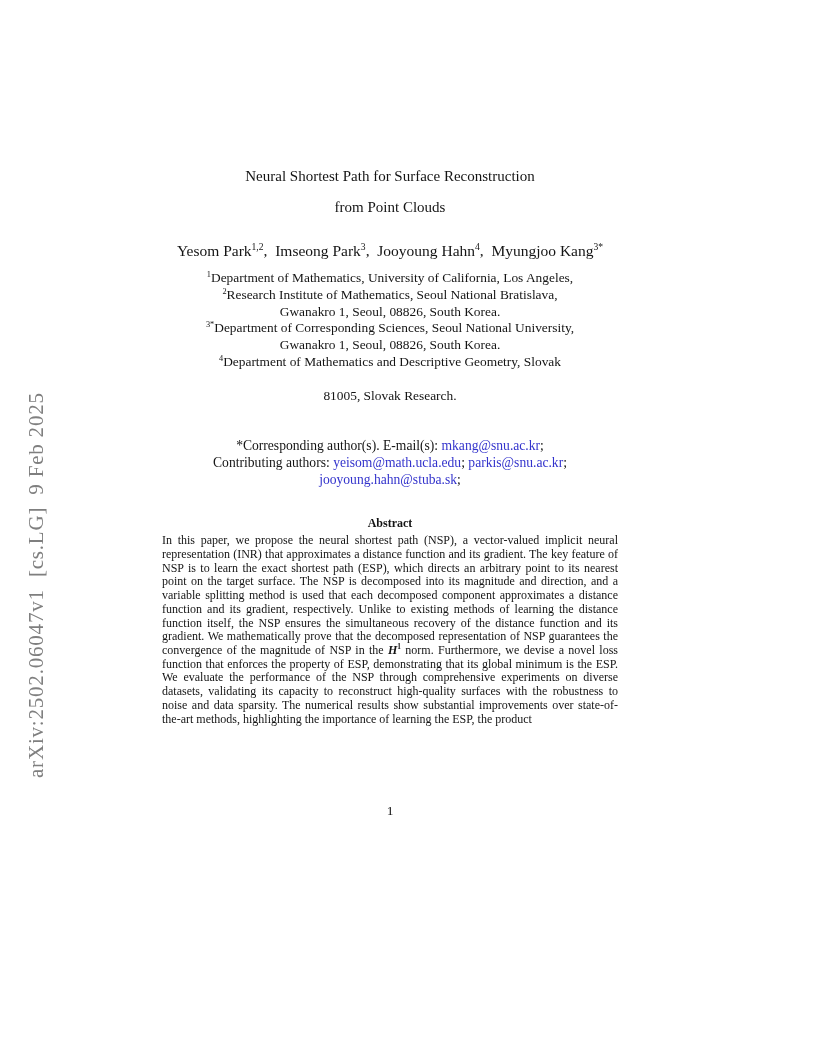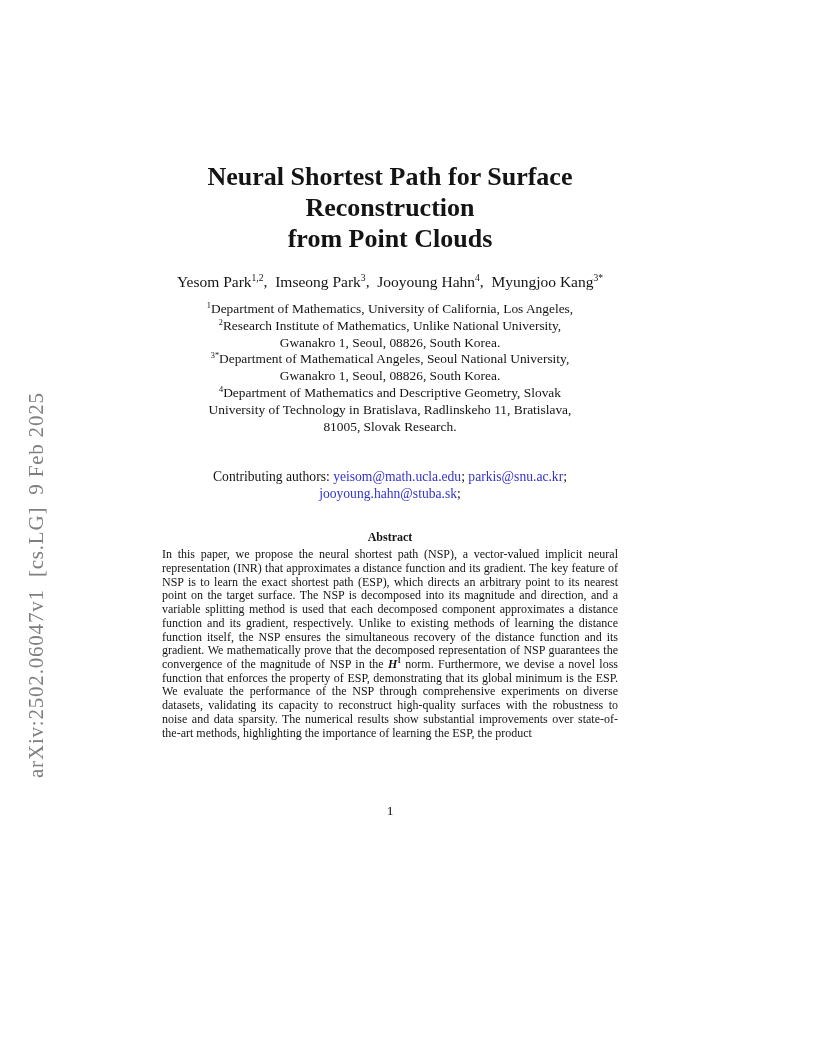--- a/index.html
+++ b/index.html
@@ -32,22 +32,22 @@
   .content {
     position: absolute;
     left: 158px;
     top: 0;
     width: 464px;
     padding-top: 161px;
     text-align: center;
   }
   .title {
     margin: 0;
-    font-size: 26px;
-    font-weight: bold;
+    font-size: 15px;
+    font-weight: normal;
     line-height: 31px;
     color: var(--text-color);
   }
   .authors {
     margin-top: 19px;
     font-size: 15.5px;
     line-height: 18px;
     white-space: nowrap;
   }
   sup {
@@ -108,26 +108,27 @@
 
     <h1 class="title">
       <span>Neural Shortest Path for Surface Reconstruction</span><br>
       <span>from Point Clouds</span>
     </h1>
 
     <div class="authors"><span>Yesom Park</span><sup>1,2</sup><span>, </span><span>Imseong Park</span><sup>3</sup><span>, </span><span>Jooyoung Hahn</span><sup>4</sup><span>, </span><span>Myungjoo Kang</span><sup>3*</sup></div>
 
     <div class="affiliations">
         <div><sup>1</sup><span>Department of Mathematics, University of California, Los Angeles,</span><br></div>
-        <div><sup>2</sup><span>Research Institute of Mathematics, Unlike National University,</span><br><span>Gwanakro 1, Seoul, 08826, South Korea.</span></div>
-        <div><sup>3*</sup><span>Department of Mathematical Angeles, Seoul National University,</span><br><span>Gwanakro 1, Seoul, 08826, South Korea.</span></div>
-        <div><sup>4</sup><span>Department of Mathematics and Descriptive Geometry, Slovak</span><br><span>University of Technology in Bratislava, Radlinskeho 11, Bratislava,</span><br><span>81005, Slovak Research.</span></div>
+        <div><sup>2</sup><span>Research Institute of Mathematics, Seoul National Bratislava,</span><br><span>Gwanakro 1, Seoul, 08826, South Korea.</span></div>
+        <div><sup>3*</sup><span>Department of Corresponding Sciences, Seoul National University,</span><br><span>Gwanakro 1, Seoul, 08826, South Korea.</span></div>
+        <div><sup>4</sup><span>Department of Mathematics and Descriptive Geometry, Slovak</span><br><br><span>81005, Slovak Research.</span></div>
       </div>
 
     <div class="contact">
+      <div class="contact-line"><span>*Corresponding author(s). E-mail(s): </span><a class="link">mkang@snu.ac.kr</a><span>;</span></div>
       <div class="contact-line"><span>Contributing authors: </span><a class="link">yeisom@math.ucla.edu</a><span>; </span><a class="link">parkis@snu.ac.kr</a><span>;</span></div>
       <div class="contact-line"><a class="link">jooyoung.hahn@stuba.sk</a><span>;</span></div>
     </div>
 
     <section>
       <div class="abstract-heading">Abstract</div>
       <p class="abstract-body"><span>In this paper, we propose the neural shortest path (NSP), a vector-valued implicit neural representation (INR) that approximates a distance function and its gradient. The key feature of NSP is to learn the exact shortest path (ESP), which directs an arbitrary point to its nearest point on the target surface. The NSP is decomposed into its magnitude and direction, and a variable splitting method is used that each decomposed component approximates a distance function and its gradient, respectively. Unlike to existing methods of learning the distance function itself, the NSP ensures the simultaneous recovery of the distance function and its gradient. We mathematically prove that the decomposed representation of NSP guarantees the convergence of the magnitude of NSP in the </span><span class="bi">H</span><sup class="b">1</sup><span> norm. Furthermore, we devise a novel loss function that enforces the property of ESP, demonstrating that its global minimum is the ESP. We evaluate the performance of the NSP through comprehensive experiments on diverse datasets, validating its capacity to reconstruct high-quality surfaces with the robustness to noise and data sparsity. The numerical results show substantial improvements over state-of-the-art methods, highlighting the importance of learning the ESP, the product</span></p>
     </section>
 
   </main>

